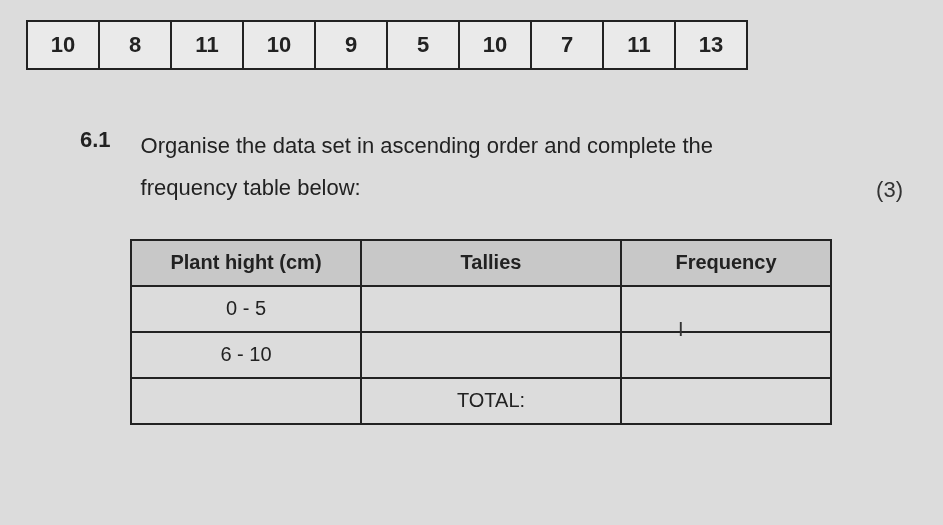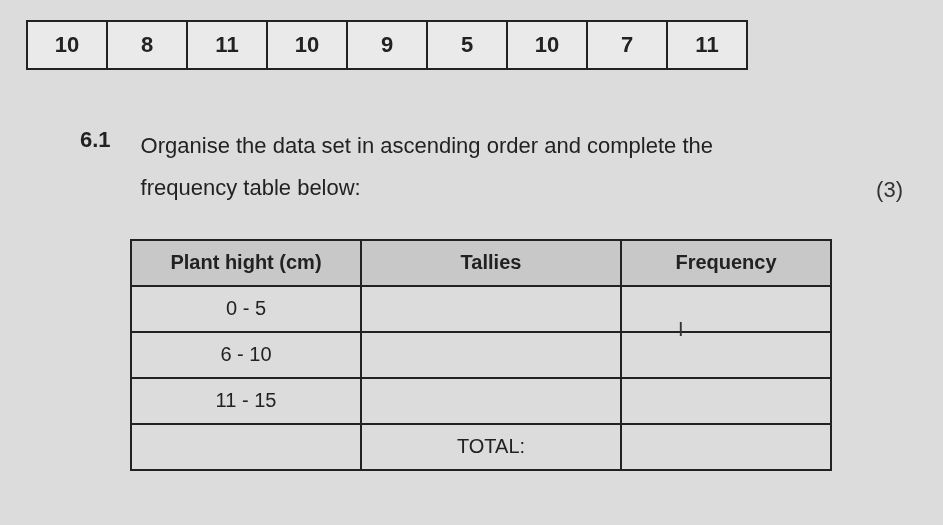--- a/index.html
+++ b/index.html
@@ -18,21 +18,21 @@
     height: 525px;
     padding: 20px 30px;
     box-sizing: border-box;
   }
   .data-row {
     display: flex;
     margin-left: -2px;
   }
   .data-cell {
     border: 2px solid #222;
-    width: 82px;
+    width: 74px;
     height: 50px;
     display: flex;
     align-items: center;
     justify-content: center;
     font-weight: bold;
     font-size: 22px;
     margin-left: -2px;
     box-sizing: border-box;
     background: #eaeaea;
   }
@@ -98,20 +98,21 @@
   <div class="data-row">
     <div class="data-cell">10</div>
     <div class="data-cell">8</div>
     <div class="data-cell">11</div>
     <div class="data-cell">10</div>
     <div class="data-cell">9</div>
     <div class="data-cell">5</div>
     <div class="data-cell">10</div>
     <div class="data-cell">7</div>
     <div class="data-cell">11</div>
+    <div class="data-cell">13</div>
   </div>
 
   <div class="instruction-block">
     <div class="qnum">6.1</div>
     <div class="qtext">
       <span>Organise the data set in ascending order and complete the</span><br>
       <span>frequency table below:</span>
     </div>
     <div class="marks">(3)</div>
   </div>
@@ -127,25 +128,20 @@
       <td class="col-a">0 - 5</td>
       <td class="col-b"></td>
       <td class="col-c"></td>
     </tr>
     <tr>
       <td class="col-a">6 - 10</td>
       <td class="col-b"></td>
       <td class="col-c"></td>
     </tr>
     <tr>
-      <td class="col-a">11 - 15</td>
-      <td class="col-b"></td>
-      <td class="col-c"></td>
-    </tr>
-    <tr>
       <td class="col-a"></td>
       <td class="col-b total-cell">TOTAL:</td>
       <td class="col-c"></td>
     </tr>
   </tbody>
     </table>
 
   <span class="caret" style="left:678px; top:318px;">I</span>
 
 </div>

